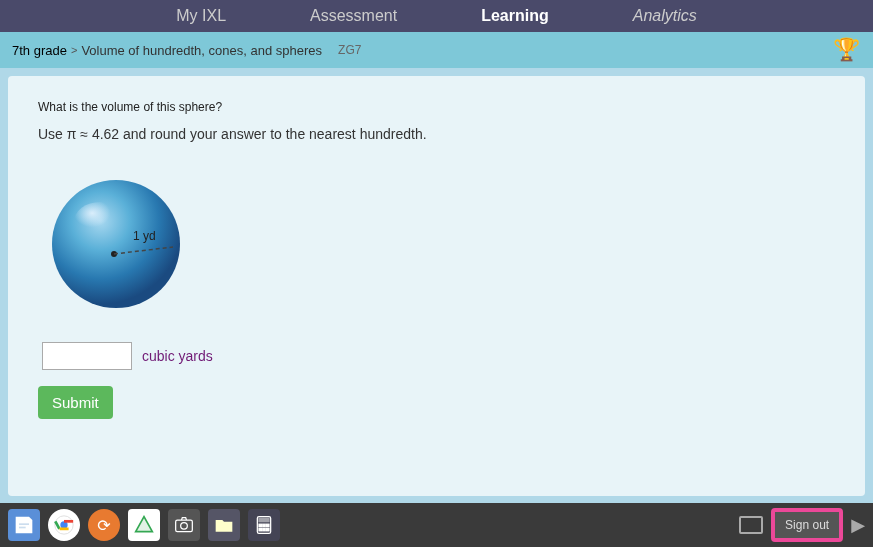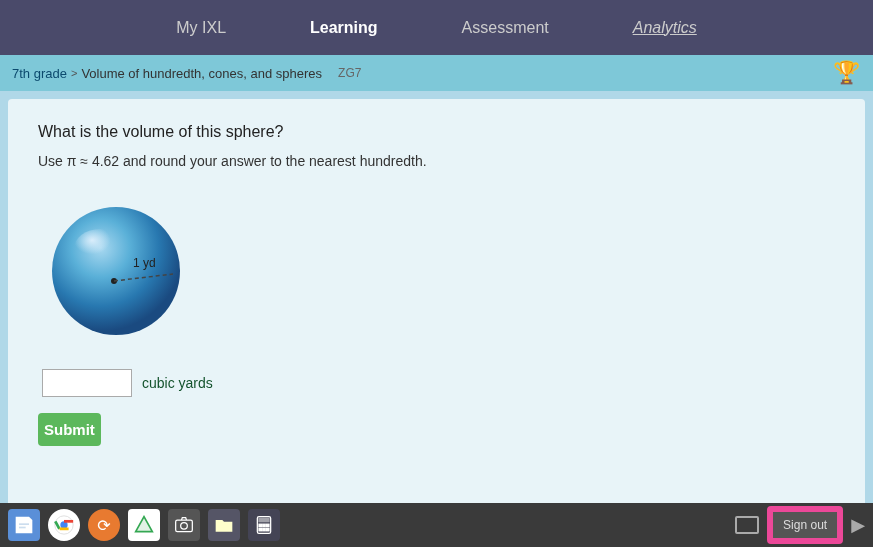--- a/index.html
+++ b/index.html
@@ -7,59 +7,58 @@
       width: 873px;
       height: 547px;
       font-family: Arial, sans-serif;
       overflow: hidden;
       background: #b0d8e8;
     }
 
     
     #top-nav {
       background: #4a4a6a;
-      height: 55px;
+      height: 32px;
       display: flex;
       align-items: center;
       justify-content: center;
       gap: 60px;
     }
     .nav-item {
       color: #ccc;
       font-size: 16px;
       cursor: pointer;
       padding: 8px 12px;
     }
     .nav-item.active {
       color: #fff;
       font-weight: bold;
     }
     .nav-item.italic {
       font-style: italic;
-      text-decoration: underline;
     }
 
     
     #breadcrumb-bar {
       background: #7ec8d8;
       height: 36px;
       display: flex;
       align-items: center;
       padding: 0 12px;
       justify-content: space-between;
     }
     #breadcrumb-text {
       font-size: 13px;
       color: #333;
       display: flex;
       align-items: center;
       gap: 4px;
     }
     .breadcrumb-link {
-      color: #0c4a6e;
+      color: #000000;
       cursor: pointer;
       text-decoration: none;
     }
     .breadcrumb-separator {
       color: #555;
       font-size: 11px;
     }
     .breadcrumb-code {
       color: #666;
       font-size: 12px;
@@ -72,21 +71,21 @@
     
     #main-content {
       background: #e8f4f8;
       margin: 8px;
       border-radius: 4px;
       padding: 24px 30px;
       min-height: 420px;
     }
 
     .question-title {
-      font-size: 16px;
+      font-size: 12px;
       color: #222;
       margin-bottom: 12px;
       font-weight: normal;
     }
 
     .question-hint {
       font-size: 14px;
       color: #333;
       margin-bottom: 20px;
     }
@@ -118,32 +117,32 @@
       height: 28px;
       border: 1.5px solid #aaa;
       background: #fff;
       font-size: 14px;
       padding: 2px 6px;
       outline: none;
     }
 
     .units-label {
       font-size: 14px;
-      color: #14532d;
+      color: #701a75;
     }
 
     #submit-btn {
       background: #5cb85c;
       color: white;
       border: none;
       border-radius: 4px;
-      padding: 8px 6px;
+      padding: 8px 14px;
       font-size: 15px;
       cursor: pointer;
-      font-weight: bold;
+      font-weight: normal;
     }
 
     
     #taskbar {
       position: fixed;
       bottom: 0;
       left: 0;
       width: 873px;
       height: 44px;
       background: #3a3a3a;
@@ -173,34 +172,34 @@
     .taskbar-window-icon {
       width: 24px;
       height: 18px;
       border: 2px solid #aaa;
       border-radius: 2px;
       cursor: pointer;
     }
     .sign-out-btn {
       background: #555;
       color: #ddd;
-      border: 6px solid #ec4899;
+      border: 4px solid #ec4899;
       border-radius: 4px;
       padding: 6px 10px;
       font-size: 12px;
       cursor: pointer;
     }
   </style>
 </head>
 <body>
 
 <div id="top-nav">
   <span class="nav-item">My IXL</span>
+  <span class="nav-item">Assessment</span>
   <span class="nav-item active">Learning</span>
-  <span class="nav-item">Assessment</span>
   <span class="nav-item italic">Analytics</span>
 </div>
 
 <div id="breadcrumb-bar">
   <div id="breadcrumb-text">
     <a class="breadcrumb-link">7th grade</a>
     <span class="breadcrumb-separator">&gt;</span>
     <span>Volume of hundredth, cones, and spheres</span>
     <span class="breadcrumb-code">ZG7</span>
   </div>

